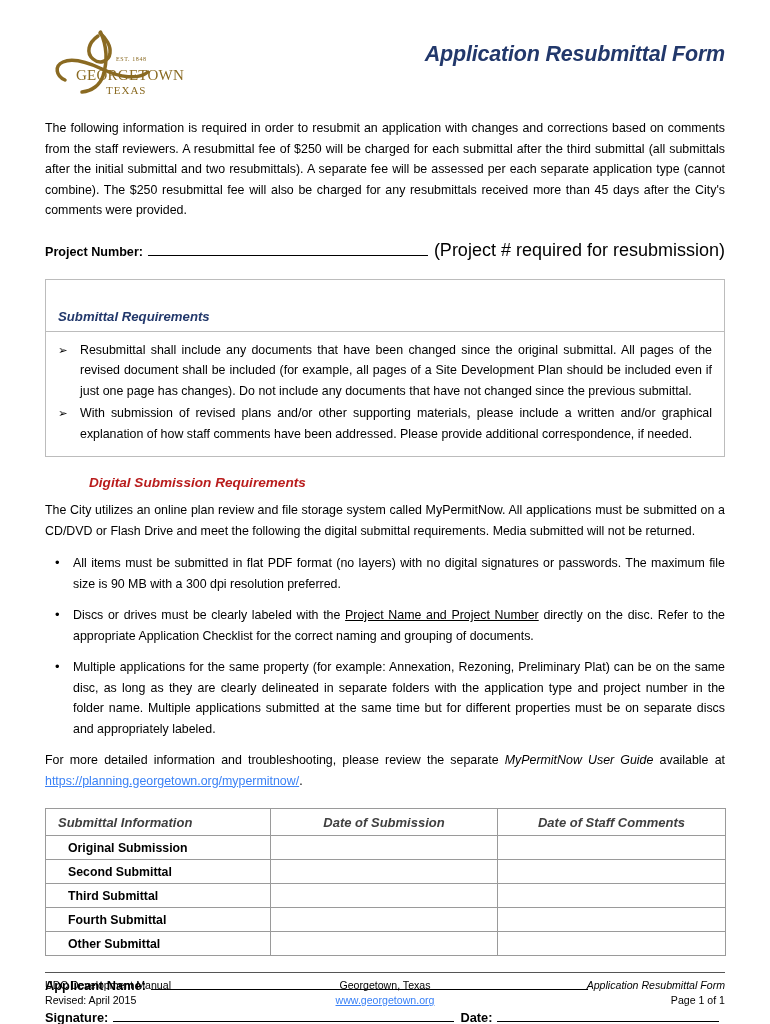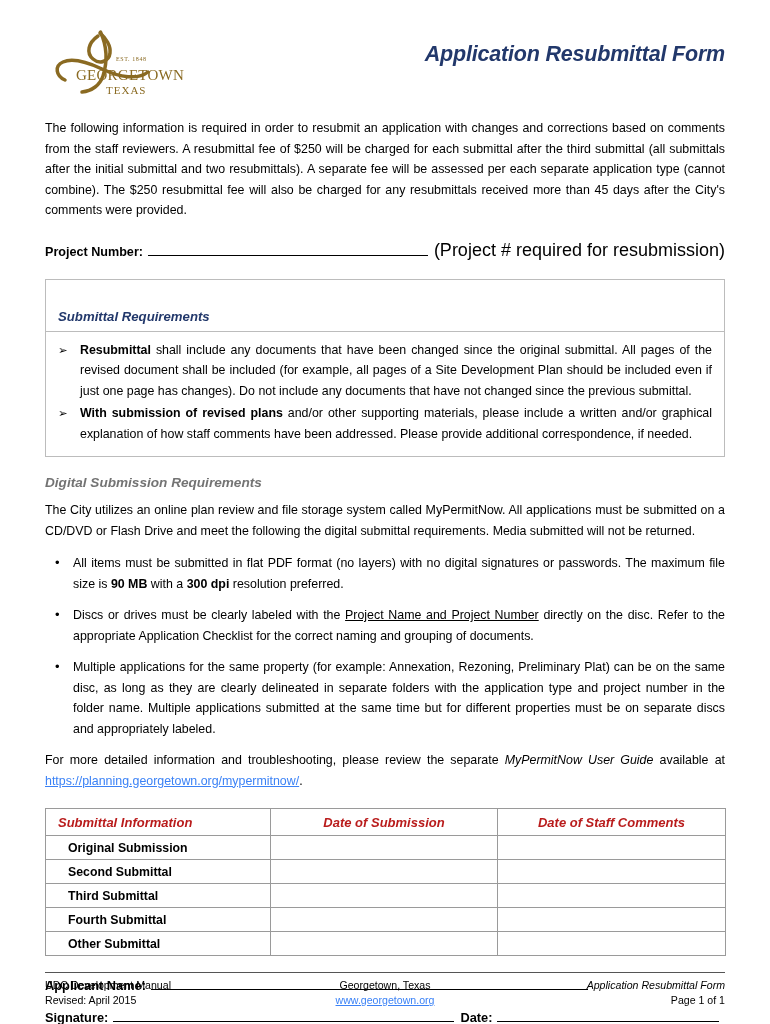--- a/index.html
+++ b/index.html
@@ -101,29 +101,30 @@
     width: 22px;
     flex: 0 0 22px;
     color: #000;
     font-size: 11.5px;
     line-height: 20.5px;
   }
   .arrow-item .txt {
     flex: 1 1 auto;
     text-align: justify;
   }
-  b, .b { font-weight: bold; }
+  b, .b { font-weight: normal; }
 
   
   .sec-head {
     margin-top: 18px;
     font-size: 13.6px;
     font-weight: bold;
     font-style: italic;
-    color: #737373;
+    color: #b91c1c;
+    margin-left: 44px;
   }
   .para {
     margin-top: 10px;
     font-size: 12.4px;
     line-height: 20.5px;
     text-align: justify;
   }
   .dot-list {
     margin-top: 12px;
   }
@@ -163,21 +164,21 @@
   table.sub-table th,
   table.sub-table td {
     border: 1px solid #9a9a9a;
     height: 23px;
     padding: 0;
   }
   table.sub-table th {
     font-size: 13px;
     font-weight: bold;
     font-style: italic;
-    color: #b91c1c;
+    color: #404040;
     height: 26px;
   }
   table.sub-table th.c1 { text-align: left; padding-left: 12px; }
   table.sub-table th.c2, table.sub-table th.c3 { text-align: center; }
   table.sub-table td.c1 {
     font-size: 12.3px;
     padding-left: 22px;
     font-style: normal;
     font-weight: bold;
     color: #000;

